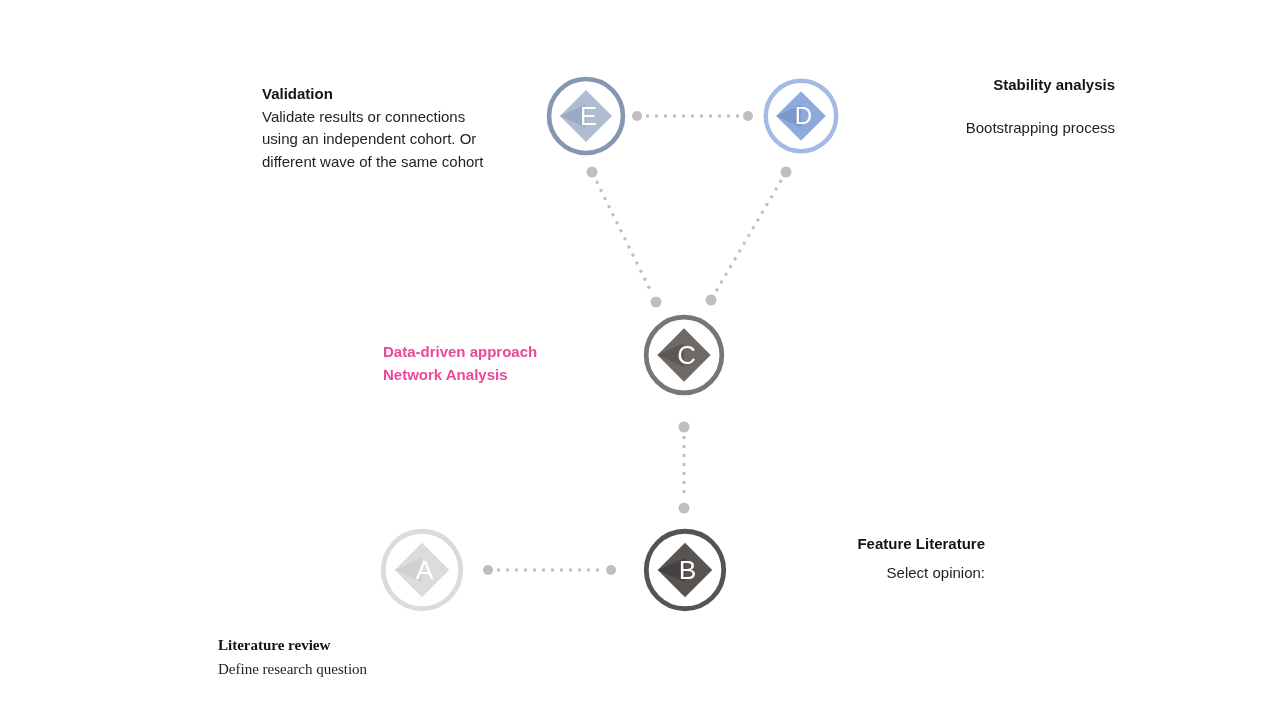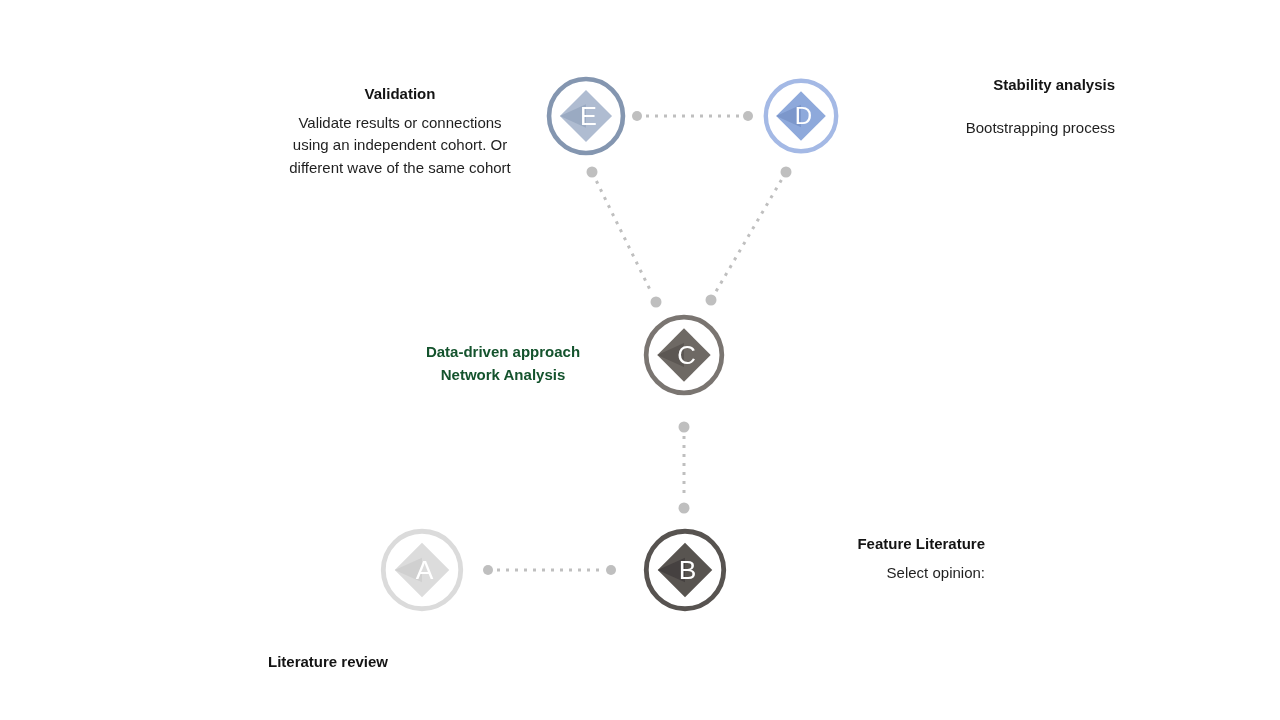--- a/index.html
+++ b/index.html
@@ -17,24 +17,24 @@
   .node text {
     font-family: "Liberation Sans", sans-serif;
     font-size: 30px;
     fill: #ffffff;
     text-anchor: middle;
   }
 
   
   .label { position: absolute; font-size: 15px; line-height: 22.5px; text-align: right; }
   .label .title { font-weight: bold; font-size: 15px; color: #141414; }
-  .right { text-align: center; }
+  .right { text-align: left; }
   .pre { white-space: pre-line; }
 
-  .title-block { position: absolute; font-weight: bold; font-size: 15px; color: #14532d; line-height: 23px; }
+  .title-block { position: absolute; font-weight: bold; font-size: 15px; color: #ec4899; line-height: 23px; }
 
   .bullets { list-style: none; margin-top: 2px; }
   .bullets li {
     position: relative;
     padding-left: 19px;
     white-space: pre-line;
     line-height: 22.3px;
   }
   .bullets li::before {
     content: "\2022";
@@ -124,35 +124,36 @@
     <svg viewBox="0 0 100 100">
       <circle cx="50" cy="50" r="44" fill="#ffffff" stroke-width="5.5" style="stroke: rgb(132, 150, 176);"></circle>
       <path d="M50 19 L81 50 L50 81 L19 50 Z" style="fill: rgb(175, 188, 209);"></path>
       <path d="M19 50 L50 36 L50 64 Z" style="fill: rgb(154, 170, 194);"></path>
       <text x="53" y="60.5" style="fill: rgb(255, 255, 255);">E</text>
     </svg>
   </div>
 
   <div class="label right" style="left:262px; top:83px; width:276px;">
     <div class="title">Validation</div>
-    <div class="pre" style="margin-top:6px;">Validate results or connections
+    <div class="pre" style="">Validate results or connections
 using an independent cohort. Or
 different wave of the same cohort</div>
   </div>
 
   <div class="label" style="left:855px; top:74px; width:260px;">
     <div class="title">Stability analysis</div>
     <div style="margin-top:20px; padding-left:3px;">Bootstrapping process</div>
   </div>
 
   <div class="title-block right pre" style="left:383px; top:340px; width:240px;">Data-driven approach
 Network Analysis</div>
 
   <div class="label" style="left:755px; top:533px; width:230px;">
     <div class="title">Feature Literature</div>
     <div style="margin-top:6px; padding-left:3px;">Select opinion:</div>
   </div>
 
-  <div class="label right" style="left:218px; top:651px; width:220px;">
+  <div class="label right" style="left:218px; top:634px; width:220px;font-family:Liberation Serif, serif;">
     <div class="title">Literature review</div>
+    <div style="margin-top:1px;">Define research question</div>
   </div>
 
 </div>
 
 </body></html>

